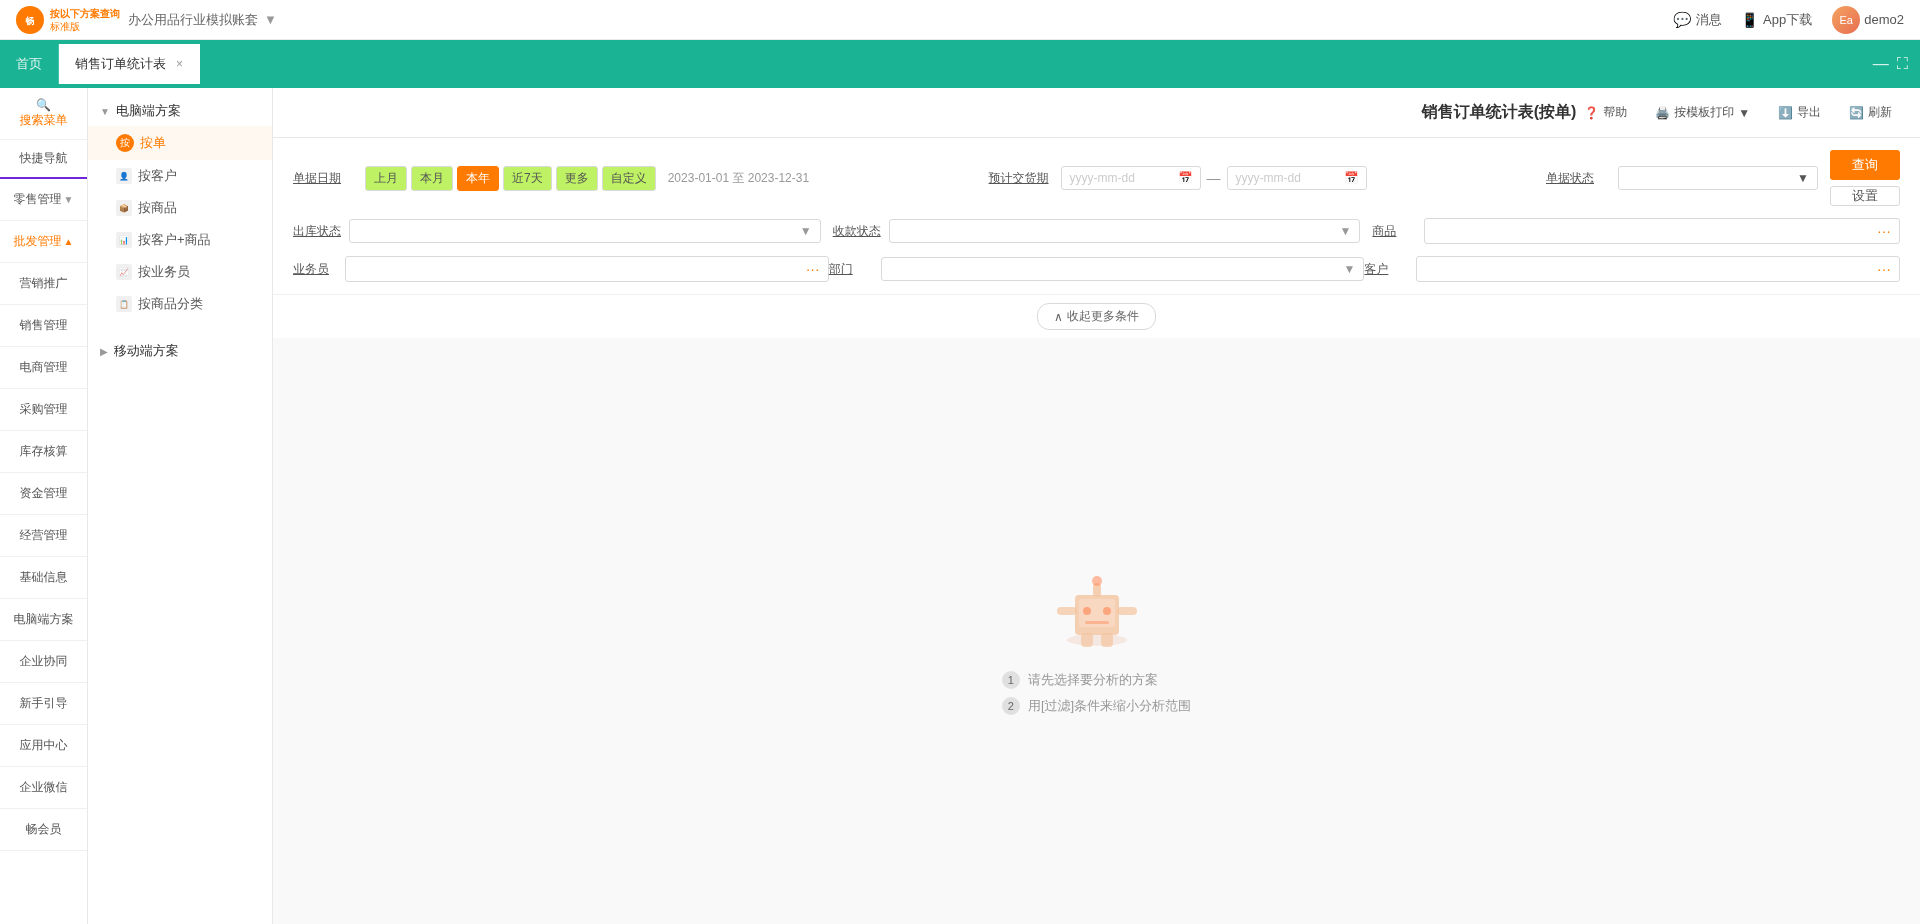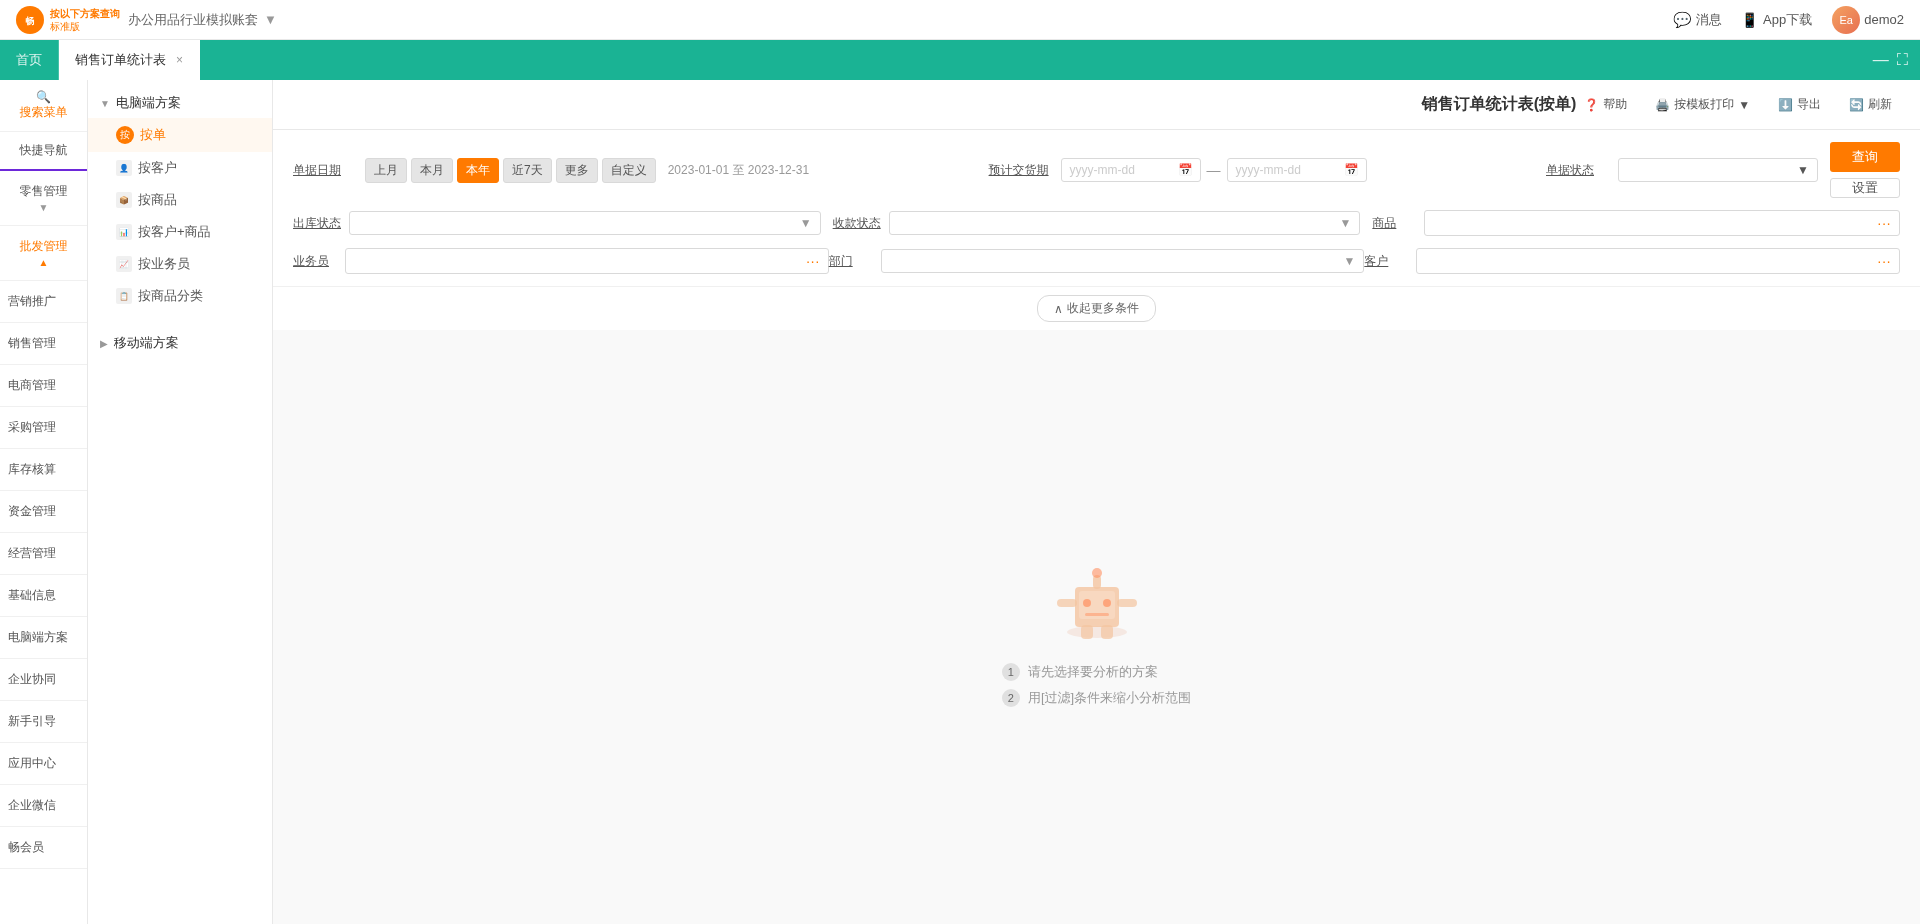--- a/index.html
+++ b/index.html
@@ -67,21 +67,21 @@
       background: linear-gradient(135deg, #f4a261, #e76f51);
       display: flex;
       align-items: center;
       justify-content: center;
       color: white;
       font-size: 11px;
     }
 
     
     .tab-bar {
-      height: 40px;
+      height: 48px;
       background: #1ab394;
       display: flex;
       align-items: center;
       padding: 0 0;
     }
     .tab-item {
       height: 40px;
       padding: 0 16px;
       display: flex;
       align-items: center;
@@ -123,28 +123,27 @@
     
     .left-sidebar {
       width: 88px;
       background: #fff;
       border-right: 1px solid #e8e8e8;
       display: flex;
       flex-direction: column;
       overflow-y: auto;
     }
     .sidebar-item {
-      padding: 12px 8px;
-      text-align: left;
+      padding: 12px 1px;
+      text-align: center;
       cursor: pointer;
       font-size: 12px;
       color: #555;
       border-bottom: 1px solid #f0f0f0;
       position: relative;
-      flex-direction: column;
     }
     .sidebar-item.has-arrow {
       display: flex;
       align-items: center;
       justify-content: center;
       gap: 2px;
     }
     .sidebar-item .arrow-icon { font-size: 10px; color: #999; }
     .sidebar-search {
       padding: 10px 12px;
@@ -323,21 +322,21 @@
       display: flex;
       align-items: center;
       gap: 4px;
     }
     .date-btn {
       padding: 3px 8px;
       border: 1px solid #d9d9d9;
       border-radius: 3px;
       font-size: 12px;
       cursor: pointer;
-      background: #e5e5e5;
+      background: #bef264;
       color: #555;
     }
     .date-btn.active {
       background: #ff7a00;
       border-color: #ff7a00;
       color: #fff;
     }
     .date-range {
       font-size: 12px;
       color: #999;

